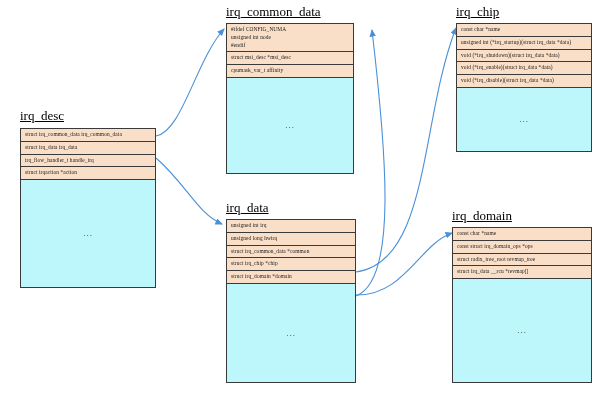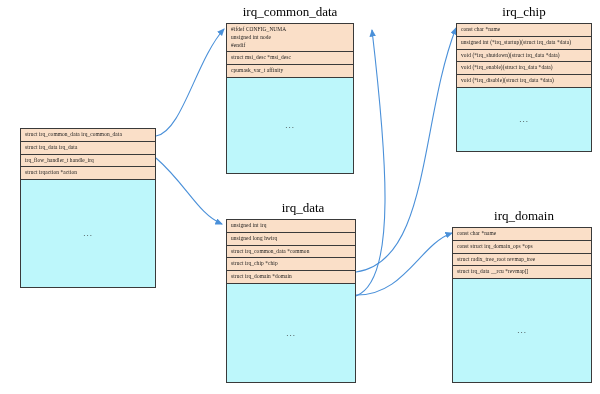--- a/index.html
+++ b/index.html
@@ -7,25 +7,26 @@
     width:600px;height:394px;position:relative;overflow:hidden;
     background:#ffffff;
     font-family:"Liberation Serif", serif;
   }
   .canvas{position:absolute;inset:0;}
   svg.links{position:absolute;left:0;top:0;width:600px;height:394px;pointer-events:none;}
 
   .node{position:absolute;}
   .node-title{
     position:absolute;left:0;right:0;top:0;
-    text-align:center;
+    text-align:left;
     font-family:"Liberation Serif", serif;
     font-size:13px;
     color:#000;
     white-space:nowrap;
+    text-decoration:underline;
   }
   .box{
     position:absolute;left:0;top:0;
     box-sizing:border-box;
     border:1px solid #3a3a3a;
     background:#fadfc8;
     display:flex;flex-direction:column;
   }
   .row{
     box-sizing:border-box;
@@ -68,20 +69,21 @@
     <path d="M156,158 C186,184 198,214 222,224" fill="none" stroke="#4a90d9" stroke-width="1.1" marker-end="url(#arw)"></path>
 
     <path d="M356,296 C398,280 386,150 372,30" fill="none" stroke="#4a90d9" stroke-width="1.1" marker-end="url(#arw)"></path>
 
     <path d="M356,272 C430,262 420,120 456,28" fill="none" stroke="#4a90d9" stroke-width="1.1" marker-end="url(#arw)"></path>
 
     <path d="M356,295 C404,296 420,244 452,233" fill="none" stroke="#4a90d9" stroke-width="1.1" marker-end="url(#arw)"></path>
   </svg>
 
   <div class="node" style="left:20px;top:108px;width:136px;height:180px;">
+    <div class="node-title">irq_desc</div>
     <div class="box" style="top:20px;width:136px;height:160px;">
       <div class="row">struct irq_common_data   irq_common_data</div>
       <div class="row">struct irq_data  irq_data</div>
       <div class="row">irq_flow_handler_t  handle_irq</div>
       <div class="row">struct irqaction  *action</div>
       <div class="row filler">...</div>
     </div>
   </div>
 
   <div class="node" style="left:226px;top:4px;width:128px;height:170px;">

